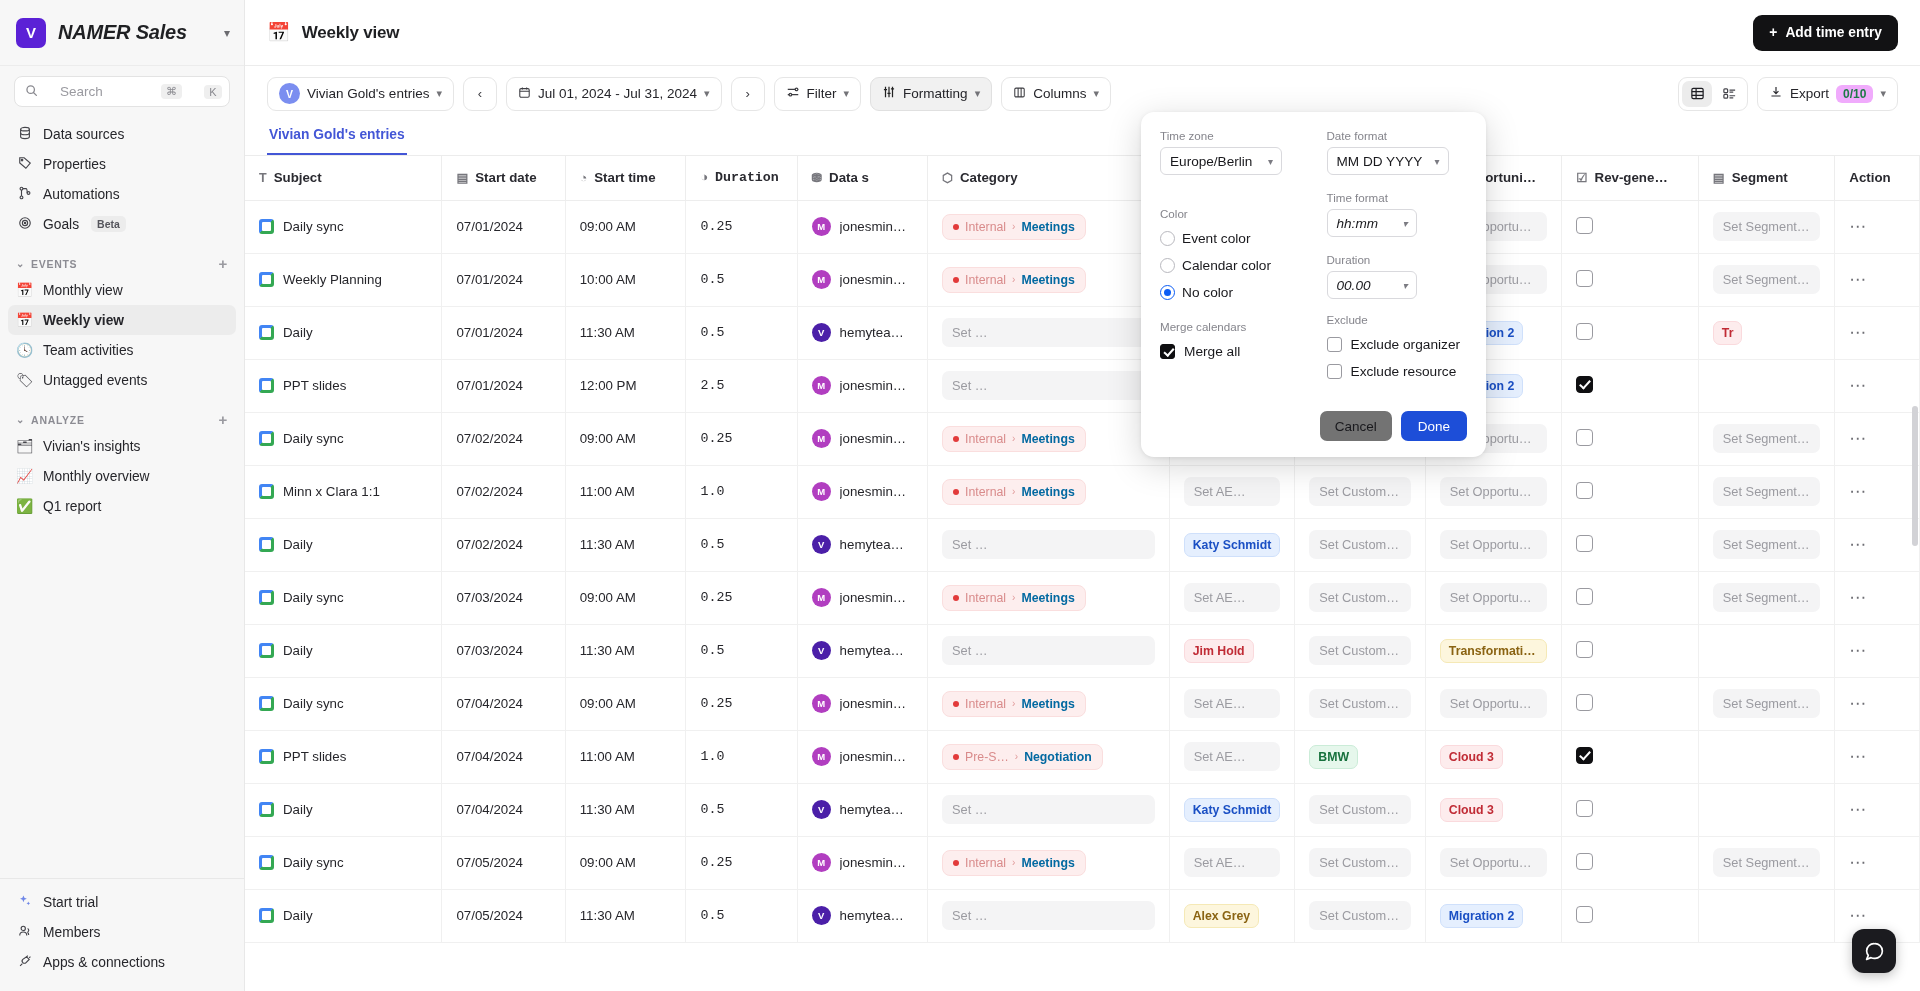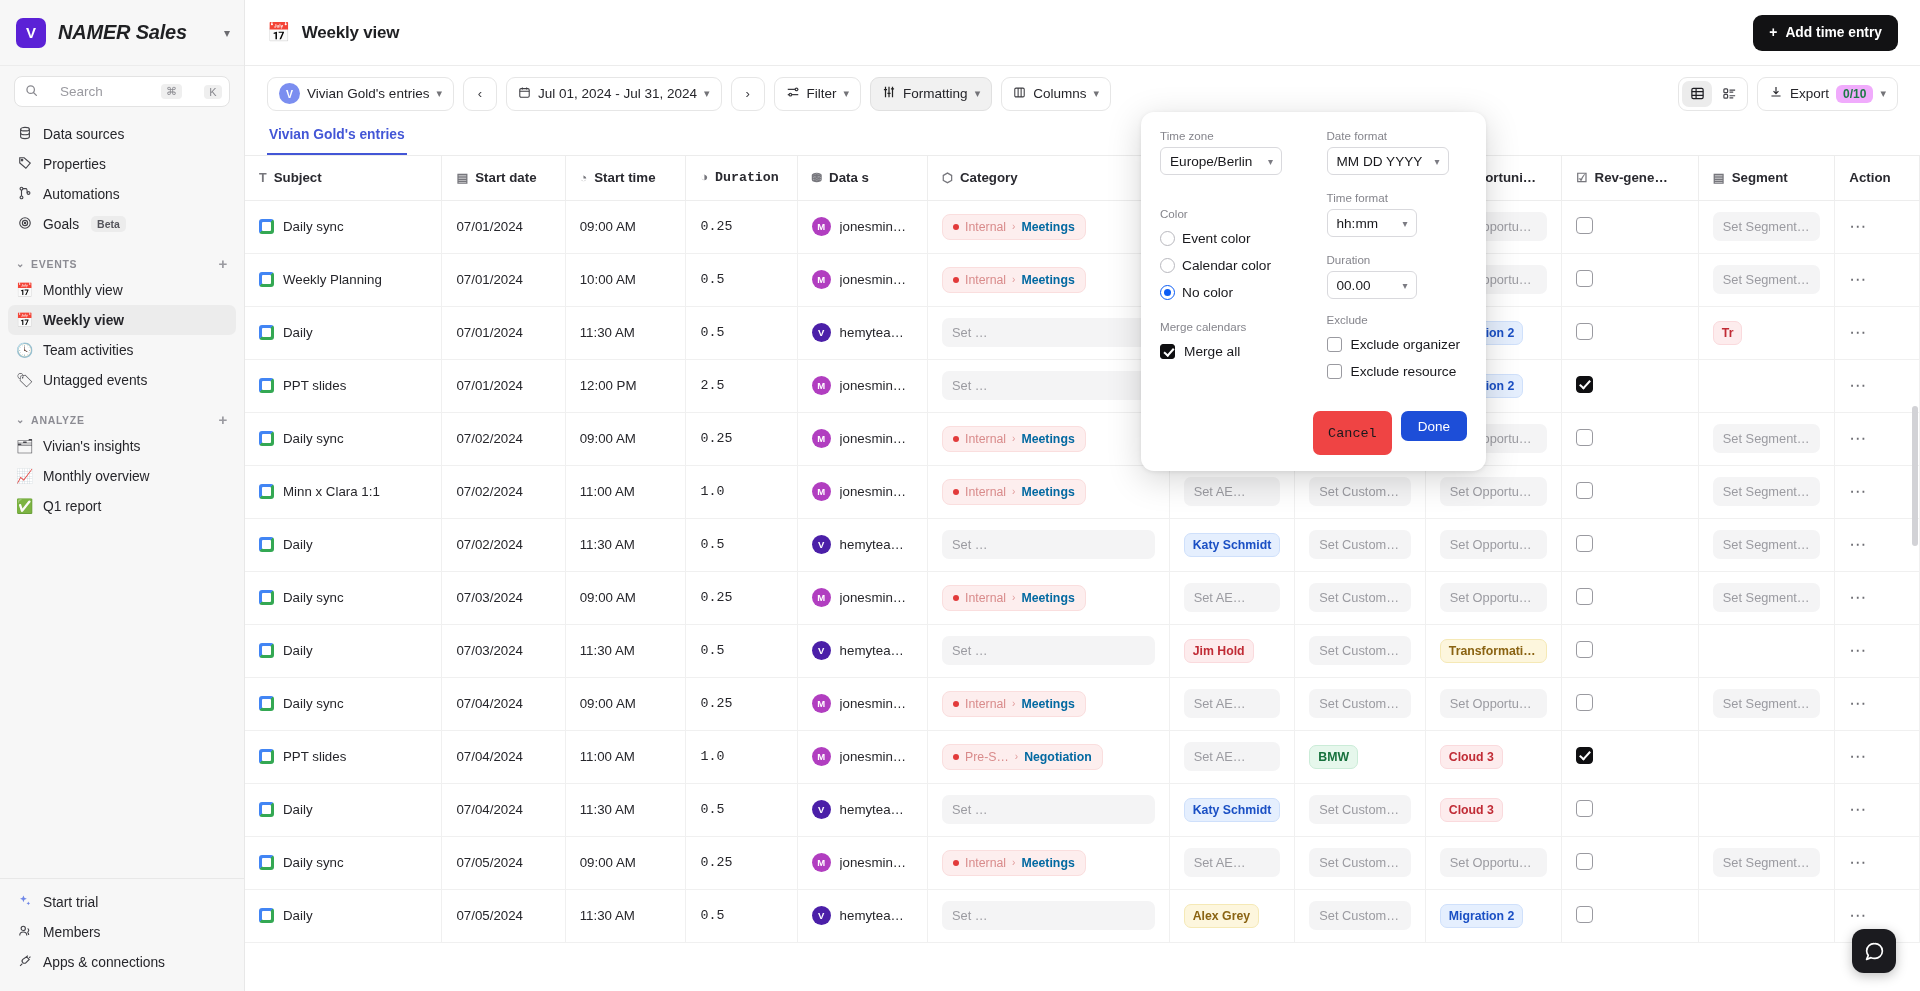--- a/index.html
+++ b/index.html
@@ -181,33 +181,33 @@
     background:#fff; border-radius:13px; box-shadow:0 8px 34px rgba(0,0,0,.17), 0 1px 4px rgba(0,0,0,.08);
     padding:17px 19px 16px 19px; z-index:40;
   }
   .pop-grid{display:flex; gap:26px;}
   .pop-col{flex:1; min-width:0;}
   .lbl{font-size:11.6px;color:#85858c;margin-bottom:5px;}
   .sel {
     border:1px solid #d9d9dd;border-radius:6px;height:28px;
     display:flex;align-items:center;justify-content:space-between;
     padding:0 8px 0 9px;font-size:13.6px;color:#19191d;cursor:pointer;
-  } .sel.mid{width:90px;} .sel.dt{width:122px;}
+  } .sel.mid{width:90px;font-style:italic;} .sel.dt{width:122px;}
   .sel .cv{color:#7b7b82;font-size:10px;margin-left:8px;}
   .radio-row{display:flex;align-items:center;gap:7px;height:27px;cursor:pointer;}
   .radio{width:15px;height:15px;border-radius:50%;border:1.6px solid #b8b8be;background:#fff;flex:none;position:relative;}
   .radio.on{border:1.6px solid #0b5cf5;}
   .radio.on::after{content:"";position:absolute;left:3px;top:3px;width:7px;height:7px;border-radius:50%;background:#0b5cf5;}
   .radio-lbl{font-size:13.7px;color:#19191d;}
   .chk-row{display:flex;align-items:center;gap:9px;height:27px;cursor:pointer;}
   .chk{width:15px;height:15px;border:1.6px solid #9a9aa0;border-radius:3px;background:#fff;flex:none;position:relative;}
   .chk.on{background:#0f0f11;border-color:#0f0f11;}
   .chk.on::after{content:"";position:absolute;left:4.5px;top:1px;width:3.5px;height:8px;border:solid #fff;border-width:0 2px 2px 0;transform:rotate(42deg);}
   .pop-actions{display:flex;justify-content:flex-end;gap:9px;margin-top:26px;}
-  .b-cancel{background:#ef4444;border:none;border-radius:7px;height:44px;padding:0 15px;font-size:13.5px;color:#19191d;cursor:pointer;font-family:Liberation Mono, monospace;}
+  .b-cancel{background:#737373;border:none;border-radius:7px;height:30px;padding:0 15px;font-size:13.5px;color:#19191d;cursor:pointer;font-family:Liberation Sans, sans-serif;}
   .b-done{background:#1d4ed8;border:none;border-radius:7px;height:30px;padding:0 17px;font-size:13.5px;color:#fff;cursor:pointer;font-family:"Liberation Sans",sans-serif;}
 
   .scrollbar-v{position:absolute;right:2px;top:250px;width:6px;height:140px;background:#d2d2d6;border-radius:4px;}
   .fab {
     position:absolute; right:24px; bottom:18px; width:44px;height:44px;border-radius:12px;
     background:#1b1b1f;color:#fff;display:flex;align-items:center;justify-content:center;
     box-shadow:0 3px 12px rgba(0,0,0,.25); cursor:pointer;
   }
 </style>
 </head>

